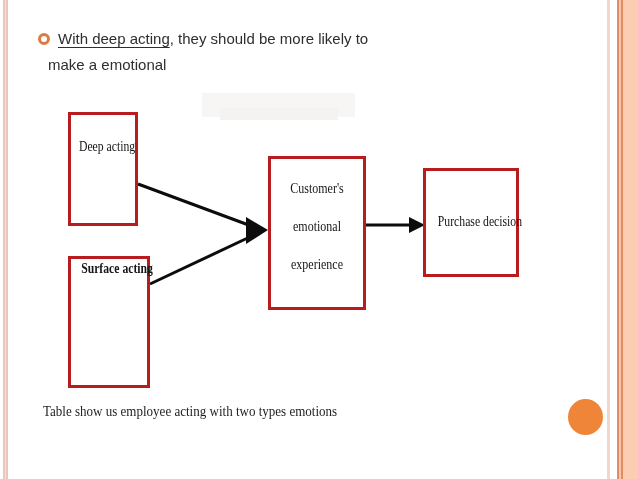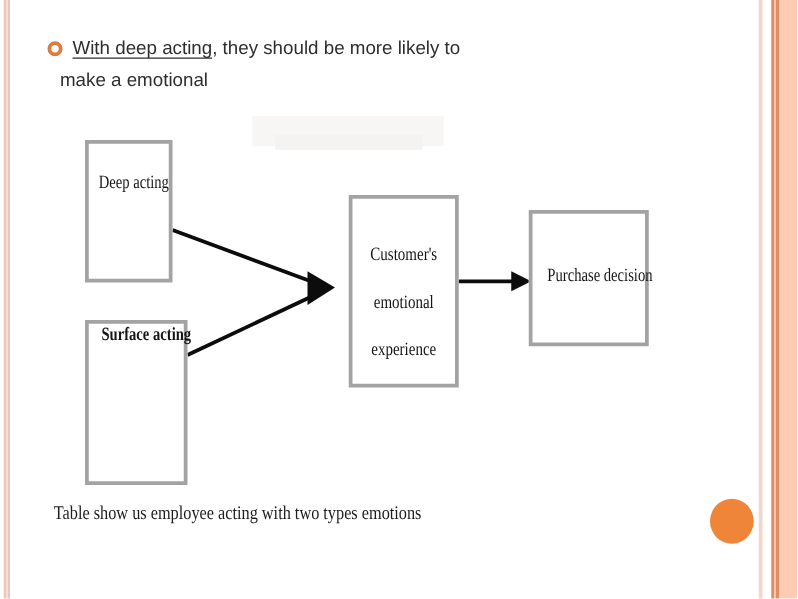--- a/index.html
+++ b/index.html
@@ -52,32 +52,32 @@
     position:absolute;left:220px;top:108px;width:118px;height:12px;
     background:#f4f3f1;
   }
   
   .arrow-svg{
     position:absolute;left:0;top:0;width:638px;height:479px;
     pointer-events:none;
   }
   .dbox{
     position:absolute;box-sizing:border-box;
-    background:#ffffff;border:3px solid #a3a3a3;
+    background:#ffffff;border:3px solid #b91c1c;
     text-align:center;color:#151515;
     font-family:"Liberation Serif", serif;
   }
   .dbox .lbl{
     display:inline-block;white-space:nowrap;
     transform:scaleX(0.78);
     font-size:15px;
   }
   .box-deep{left:68px;top:112px;width:70px;height:114px;padding-top:22px;}
   .box-surface{left:68px;top:256px;width:82px;height:132px;font-weight:bold;}
-  .box-middle{left:279px;top:156px;width:88px;height:154px;padding-top:26px;}
+  .box-middle{left:268px;top:156px;width:98px;height:154px;padding-top:10px;}
   .box-middle .lbl{
     display:block;line-height:38px;transform:scaleX(0.8);
   }
   .box-purchase{left:423px;top:168px;width:96px;height:109px;padding-top:41px;}
   
   .caption{
     position:absolute;left:43px;top:402px;margin:0;
     font-family:"Liberation Serif", serif;
     font-size:15.5px;color:#1d1d1d;white-space:nowrap;
     transform:scaleX(0.84);transform-origin:left center;

